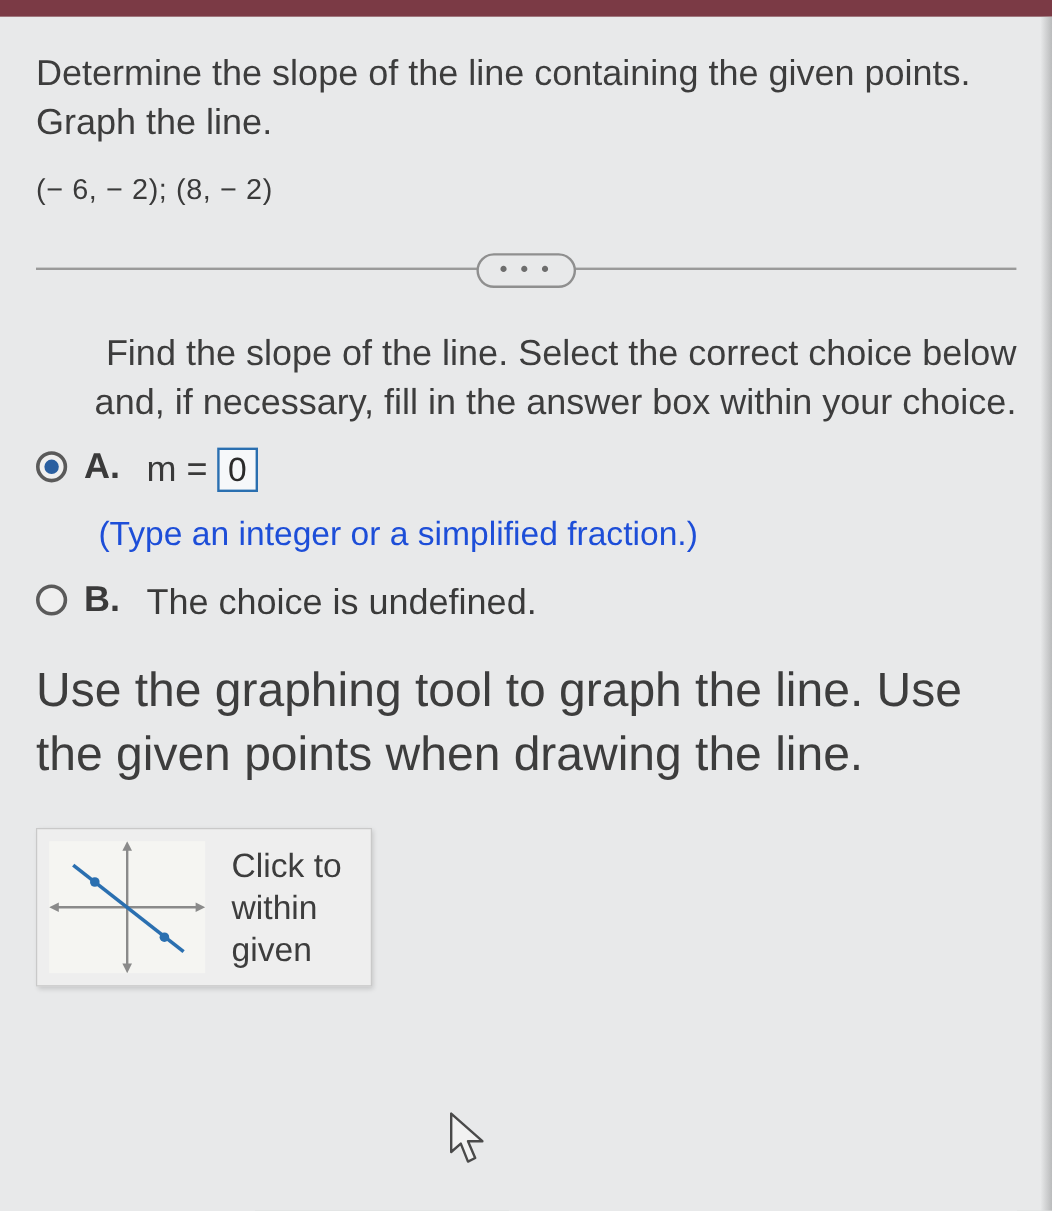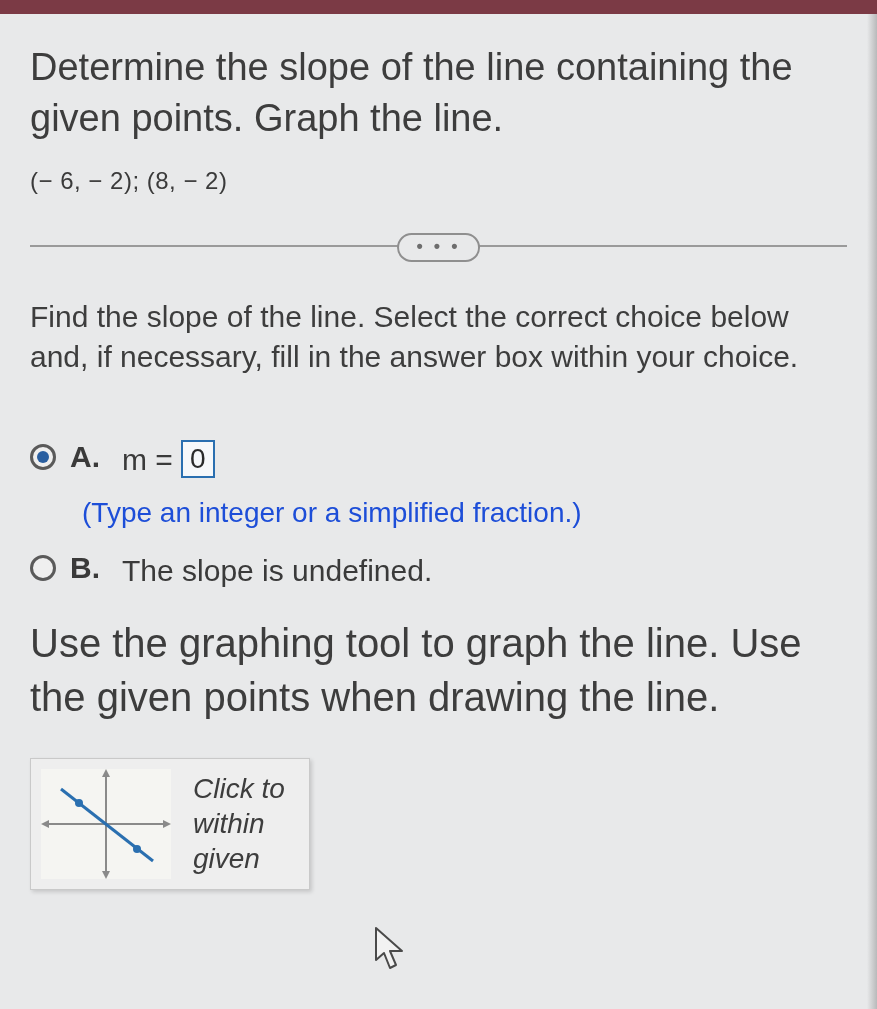--- a/index.html
+++ b/index.html
@@ -16,21 +16,21 @@
     height: 14px;
     background: #7b3a45;
   }
   .page {
     background: #e8e9ea;
     padding: 28px 30px 40px 30px;
     min-height: 995px;
     position: relative;
   }
   .question {
-    font-size: 38px;
+    font-size: 30px;
     line-height: 1.35;
     color: #3d3d3d;
     font-weight: 500;
     margin-bottom: 22px;
   }
   .points {
     font-size: 24px;
     color: #3a3a3a;
     margin-bottom: 36px;
     letter-spacing: 0.5px;
@@ -57,21 +57,22 @@
     font-size: 18px;
     color: #6d6d6d;
     letter-spacing: 3px;
     font-weight: bold;
     cursor: pointer;
   }
   .instruction {
     font-size: 30px;
     line-height: 1.35;
     color: #3d3d3d;
-    margin-bottom: 62px;
+    margin-bottom: 16px;
+    text-align: right;
   }
   .choice-row {
     display: flex;
     align-items: flex-start;
     gap: 14px;
     margin-bottom: 18px;
   }
   .radio {
     width: 26px; height: 26px;
     border: 3px solid #5a5a5a;
@@ -133,21 +134,20 @@
   }
   .graph-widget {
     display: inline-flex;
     align-items: center;
     gap: 22px;
     border: 1px solid #c9c9c9;
     background: #eeeeee;
     padding: 10px 24px 10px 10px;
     box-shadow: 2px 2px 4px rgba(0,0,0,0.15);
     cursor: pointer;
-    font-style: italic;
   }
   .graph-thumb {
     width: 130px; height: 110px;
     background: #f5f5f2;
     position: relative;
     flex: 0 0 auto;
   }
   .graph-label {
     font-size: 28px;
     color: #3d3d3d;
@@ -196,21 +196,21 @@
     </div>
   </div>
   <div class="choice-a-block">
     <div class="hint">(Type an integer or a simplified fraction.)</div>
   </div>
 
   
   <div class="choice-row">
     <div class="radio"></div>
     <div class="choice-letter">B.</div>
-    <div class="choice-body">The slope is undefined.</div>
+    <div class="choice-body">The choice is undefined.</div>
   </div>
 
   <p class="graph-instruction">Use the graphing tool to graph the line.  Use the given points when drawing the line.</p>
 
   <div class="graph-widget">
     <div class="graph-thumb">
       <svg viewBox="0 0 130 110" width="130" height="110">
         <line x1="65" y1="4" x2="65" y2="106" stroke="#8a8a8a" stroke-width="2"></line>
         <line x1="4" y1="55" x2="126" y2="55" stroke="#8a8a8a" stroke-width="2"></line>
         <polygon points="65,0 61,8 69,8" fill="#8a8a8a"></polygon>

